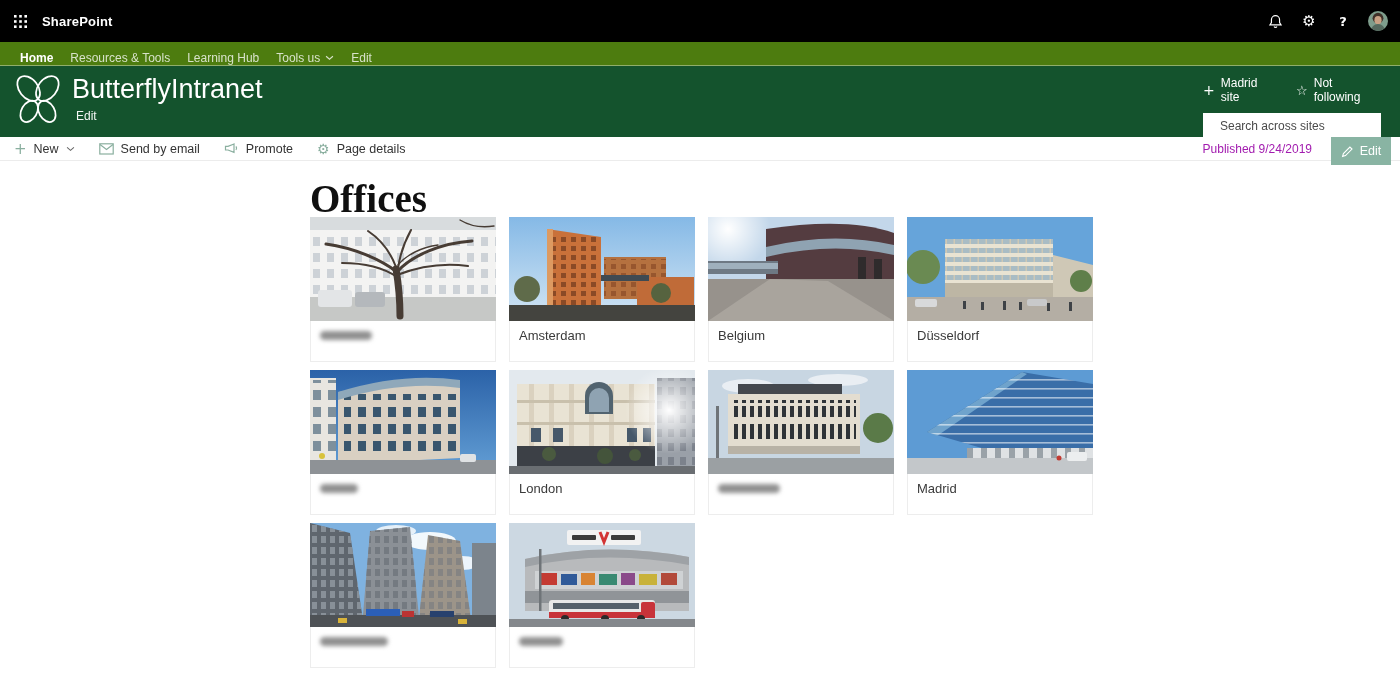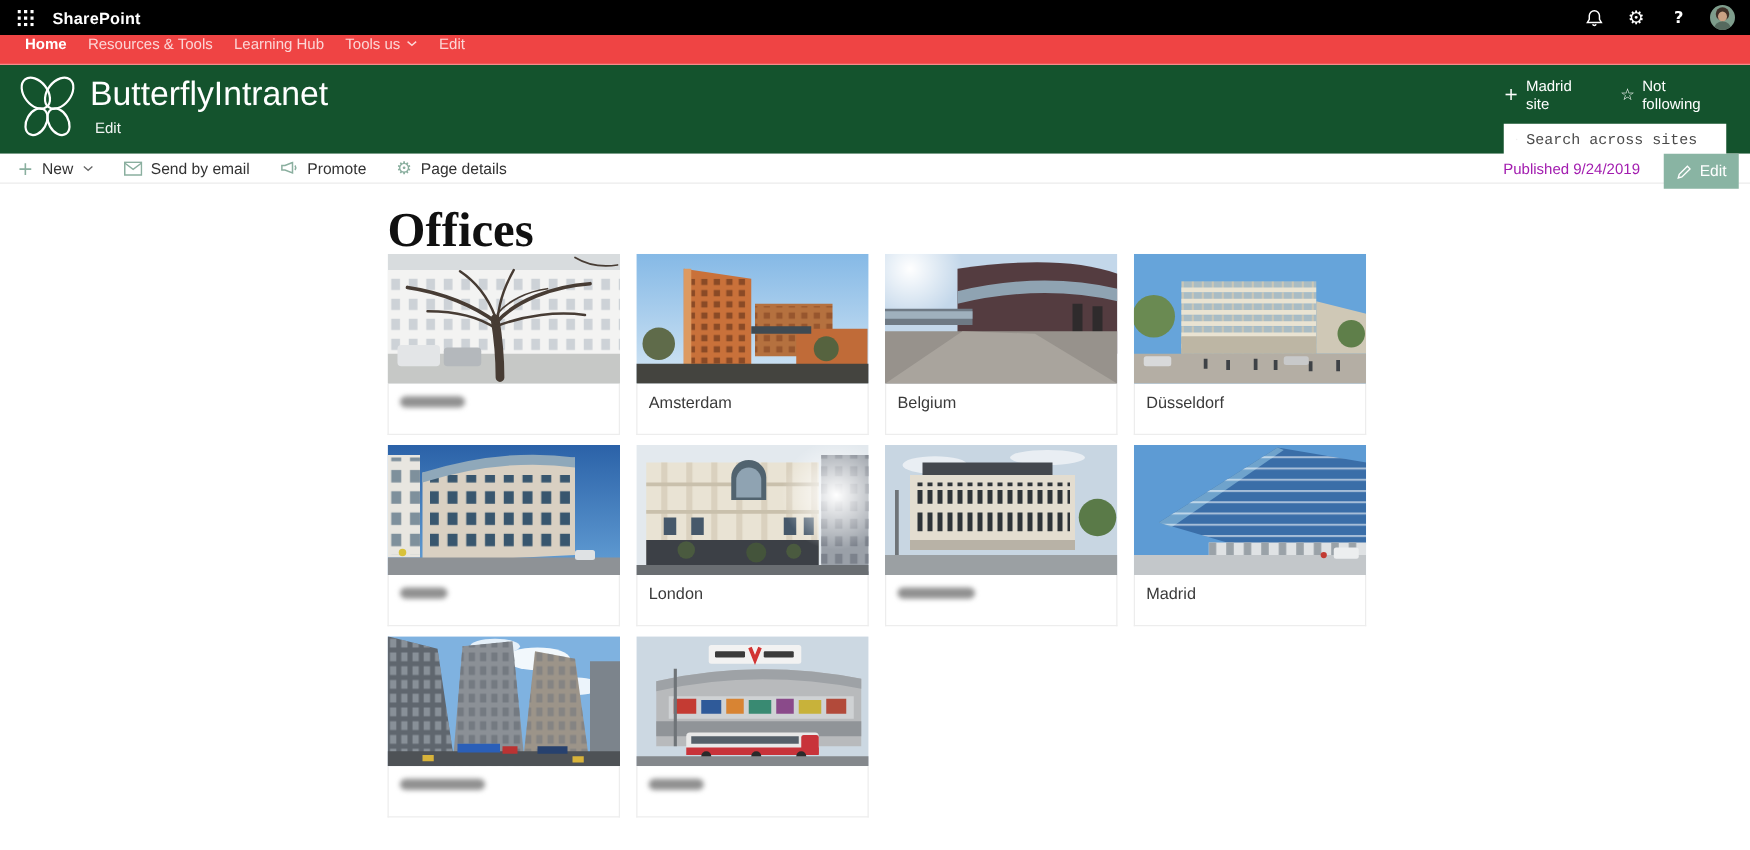--- a/index.html
+++ b/index.html
@@ -1,45 +1,45 @@
 <!DOCTYPE html>
 <html><head>
 <meta charset="utf-8">
 <style>
   * { box-sizing: border-box; }
   html,body { margin:0; padding:0; width:1400px; height:680px; background:#fff;
               font-family:"Liberation Sans", sans-serif; overflow:hidden; }
 
   
-  .topbar { height:28px; background:#000; color:#fff; display:flex; align-items:center; padding:0 12px 0 8px; }
+  .topbar { height:42px; background:#000; color:#fff; display:flex; align-items:center; padding:0 12px 0 8px; }
   .waffle { width:24px; height:24px; display:flex; align-items:center; justify-content:center; cursor:pointer; }
   .sp-name { font-size:13px; font-weight:bold; margin-left:10px; letter-spacing:.2px; }
   .topbar-right { margin-left:auto; display:flex; align-items:center; gap:16px; }
   .tb-ico { width:18px; height:18px; display:flex; align-items:center; justify-content:center;
             font-family:"DejaVu Sans", sans-serif; font-size:14px; color:#fff; cursor:pointer; }
   .avatar { width:20px; height:20px; border-radius:50%; overflow:hidden; cursor:pointer; }
 
   
-  .navbar { height:24px; background:#ef4444; display:flex; align-items:flex-start; gap:17px;
+  .navbar { height:24px; background:#4d7c0f; display:flex; align-items:flex-end; gap:17px;
             padding-left:20px; font-size:12px; border-bottom:1px solid rgba(255,255,255,.38); }
   .nav-item { color:rgba(255,255,255,.78); cursor:pointer; display:flex; align-items:center; gap:5px; }
   .nav-item.active { color:#fff; font-weight:bold; }
 
   
   .siteheader { height:71px; background:#14532d; position:relative; color:#fff; }
   .logo { position:absolute; left:14px; top:7px; }
   .site-title-block { position:absolute; left:72px; top:8px; }
   .site-title { font-size:27px; line-height:30px; color:#fff; }
   .site-edit { font-size:12px; margin-top:5px; margin-left:4px; color:rgba(255,255,255,.95); cursor:pointer; }
   .header-right { position:absolute; right:19px; top:10px; width:178px; }
   .header-actions { display:flex; justify-content:flex-end; align-items:center; gap:18px; font-size:12px; margin-bottom:9px; }
   .header-action { display:flex; align-items:center; gap:6px; cursor:pointer; color:#fff; }
   .glyph { font-family:"DejaVu Sans", sans-serif; }
   .searchbox { width:178px; height:25px; background:#fff; display:flex; align-items:center; padding:0 6px; }
-  .searchbox input { border:none; outline:none; flex:1; font-size:12px; color:#333; font-family:Liberation Mono, monospace; }
+  .searchbox input { border:none; outline:none; flex:1; font-size:12px; color:#333; font-family:Liberation Sans, sans-serif; }
   .searchbox input::placeholder { color:#4a4a4a; opacity:1; }
 
   
   .commandbar { height:24px; background:#fff; border-bottom:1px solid #ececec; display:flex;
                 align-items:center; padding-left:14px; position:relative; font-size:12.5px; color:#333; }
   .cmd-item { display:flex; align-items:center; gap:7px; margin-right:24px; cursor:pointer; }
   .cmd-ico { color:#8aaf9f; display:flex; align-items:center; font-family:"DejaVu Sans",sans-serif; }
   .cmd-plus { font-size:15px; line-height:14px; }
   .published { position:absolute; right:88px; font-size:12px; color:#a21caf; }
   .edit-btn { position:absolute; right:9px; top:0; width:60px; height:28px; background:#89b4a3;

